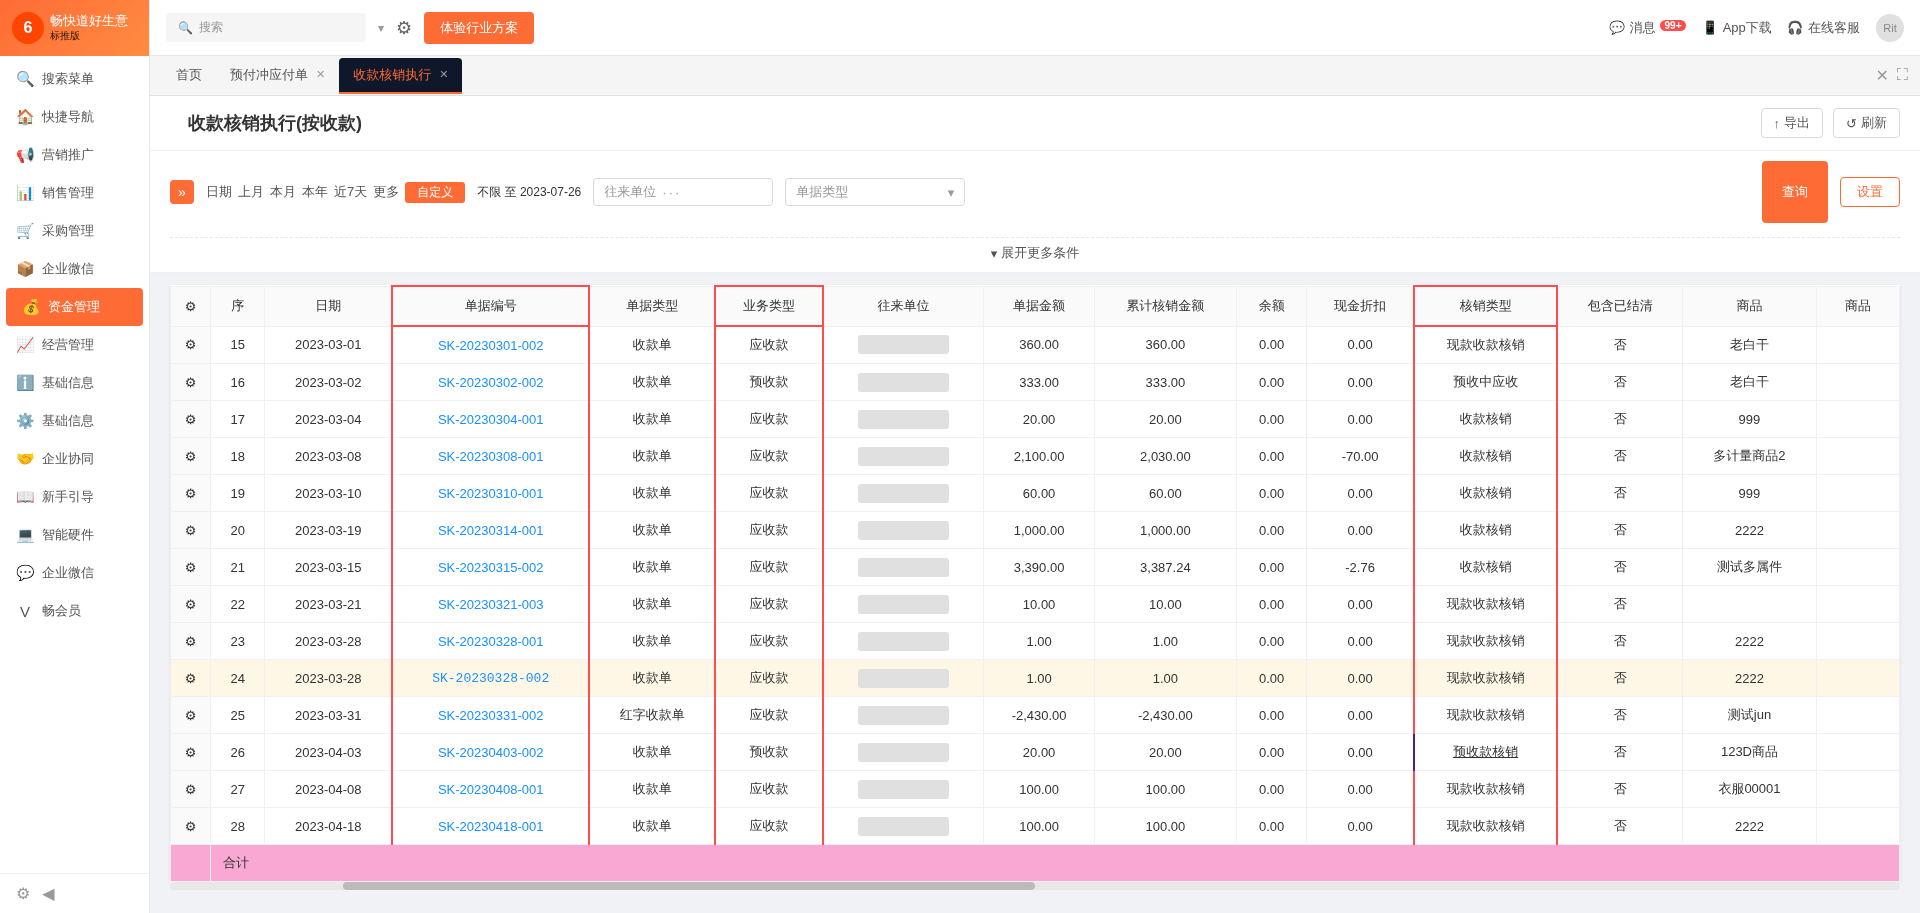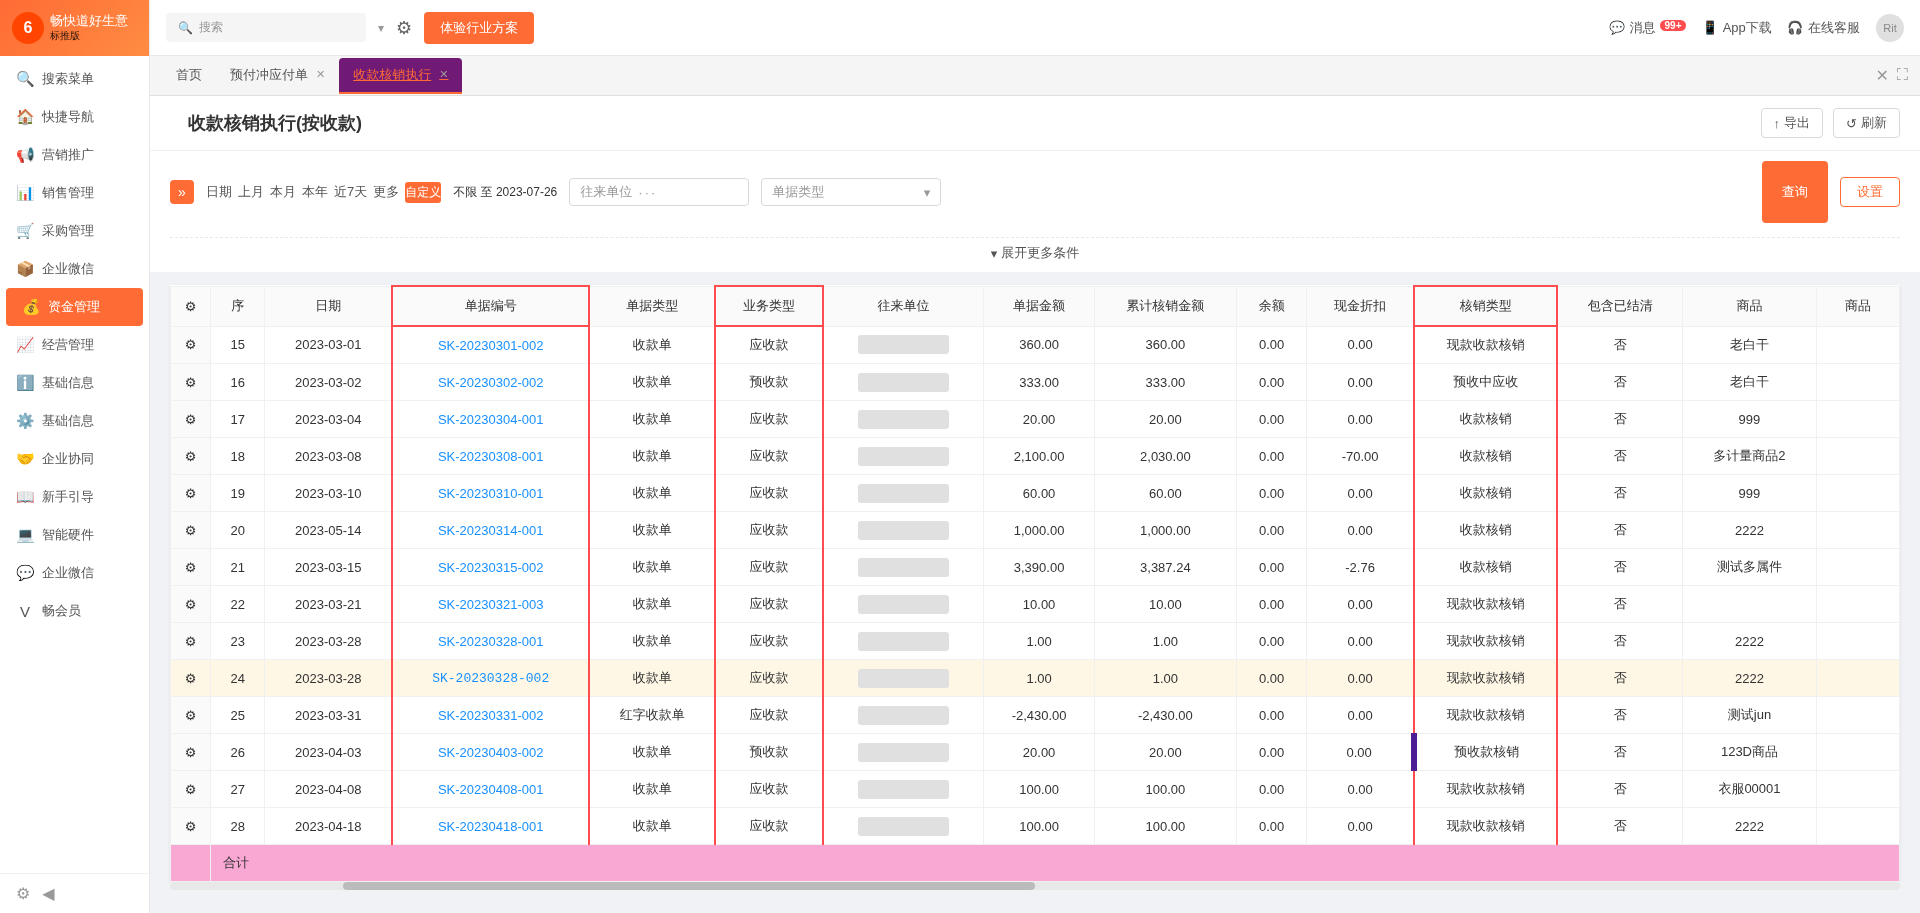--- a/index.html
+++ b/index.html
@@ -86,21 +86,21 @@
       height: 40px;
     }
     .tab {
       display: flex; align-items: center; gap: 6px;
       padding: 8px 14px; cursor: pointer; font-size: 13px;
       color: #555; border-bottom: 2px solid transparent;
       white-space: nowrap;
     }
     .tab.active {
       color: #ff6b35; border-bottom: 2px solid #ff6b35;
-      background: #701a75; border-radius: 4px 4px 0 0; text-decoration: underline;
+      background: #0f172a; border-radius: 4px 4px 0 0;
     }
     .tab .close { color: #999; font-size: 11px; margin-left: 2px; }
     .tab-home { color: #555; }
     .tabbar-spacer { flex: 1; }
     .tabbar-controls { display: flex; gap: 8px; color: #999; font-size: 16px; cursor: pointer; }
 
     
     .page { flex: 1; overflow: hidden; display: flex; flex-direction: column; background: #f0f2f5; }
     .page-header {
       background: white; padding: 12px 20px;
@@ -125,21 +125,21 @@
       background: #ff6b35; color: white; border: none;
       width: 24px; height: 24px; border-radius: 4px; cursor: pointer;
       font-size: 14px; display: flex; align-items: center; justify-content: center;
     }
     .filter-group { display: flex; align-items: center; gap: 6px; }
     .filter-label { color: #555; font-size: 13px; }
     .filter-date-options { display: flex; gap: 6px; align-items: center; }
     .filter-date-opt { color: #555; cursor: pointer; font-size: 13px; }
     .filter-date-custom {
       background: #ff6b35; color: white; border-radius: 3px;
-      padding: 2px 0; font-size: 12px; cursor: pointer;
+      padding: 2px 12px; font-size: 12px; cursor: pointer;
     }
     .filter-date-range { color: #333; font-size: 12px; }
     .filter-field {
       display: flex; align-items: center; gap: 6px;
       border: 1px solid #d9d9d9; border-radius: 4px; padding: 4px 10px;
       min-width: 180px; background: white; font-size: 13px; color: #999; cursor: pointer;
     }
     .filter-dots { color: #999; letter-spacing: 2px; }
     .filter-spacer { flex: 1; }
     .filter-query-btn {
@@ -475,21 +475,21 @@
     <td>0.00</td>
     <td class="">0.00</td>
     <td style="border-left:2px solid #ff4d4f;border-right:2px solid #ff4d4f;">收款核销</td>
     <td>否</td>
     <td>999</td>
     <td style="min-width:60px;">&nbsp;</td>
   </tr>
             <tr>
     <td class="gear-col">⚙</td>
     <td>20</td>
-    <td>2023-05-14</td>
+    <td>2023-03-19</td>
     <td style="border-left:2px solid #ff4d4f;border-right:2px solid #ff4d4f;"><a class="link-text">SK-20230314-001</a></td>
     <td>收款单</td>
     <td style="border-left:2px solid #ff4d4f;border-right:2px solid #ff4d4f;">应收款</td>
     <td><span style="background:#e0e0e0;color:#e0e0e0;border-radius:3px;padding:2px 18px;">██████</span></td>
     <td class="">1,000.00</td>
     <td class="">1,000.00</td>
     <td>0.00</td>
     <td class="">0.00</td>
     <td style="border-left:2px solid #ff4d4f;border-right:2px solid #ff4d4f;">收款核销</td>
     <td>否</td>
@@ -586,21 +586,21 @@
     <td>26</td>
     <td>2023-04-03</td>
     <td style="border-left:2px solid #ff4d4f;border-right:2px solid #ff4d4f;"><a class="link-text">SK-20230403-002</a></td>
     <td>收款单</td>
     <td style="border-left:2px solid #ff4d4f;border-right:2px solid #ff4d4f;">预收款</td>
     <td><span style="background:#e0e0e0;color:#e0e0e0;border-radius:3px;padding:2px 18px;">██████</span></td>
     <td class="">20.00</td>
     <td class="">20.00</td>
     <td>0.00</td>
     <td class="">0.00</td>
-    <td style="border-left:6px solid #4c1d95;border-right:2px solid #ff4d4f;">预收款核销</td>
+    <td style="border-left:2px solid #4c1d95;border-right:2px solid #ff4d4f;text-decoration:underline;">预收款核销</td>
     <td>否</td>
     <td>123D商品</td>
     <td style="min-width:60px;">&nbsp;</td>
   </tr>
             <tr>
     <td class="gear-col">⚙</td>
     <td>27</td>
     <td>2023-04-08</td>
     <td style="border-left:2px solid #ff4d4f;border-right:2px solid #ff4d4f;"><a class="link-text">SK-20230408-001</a></td>
     <td>收款单</td>

